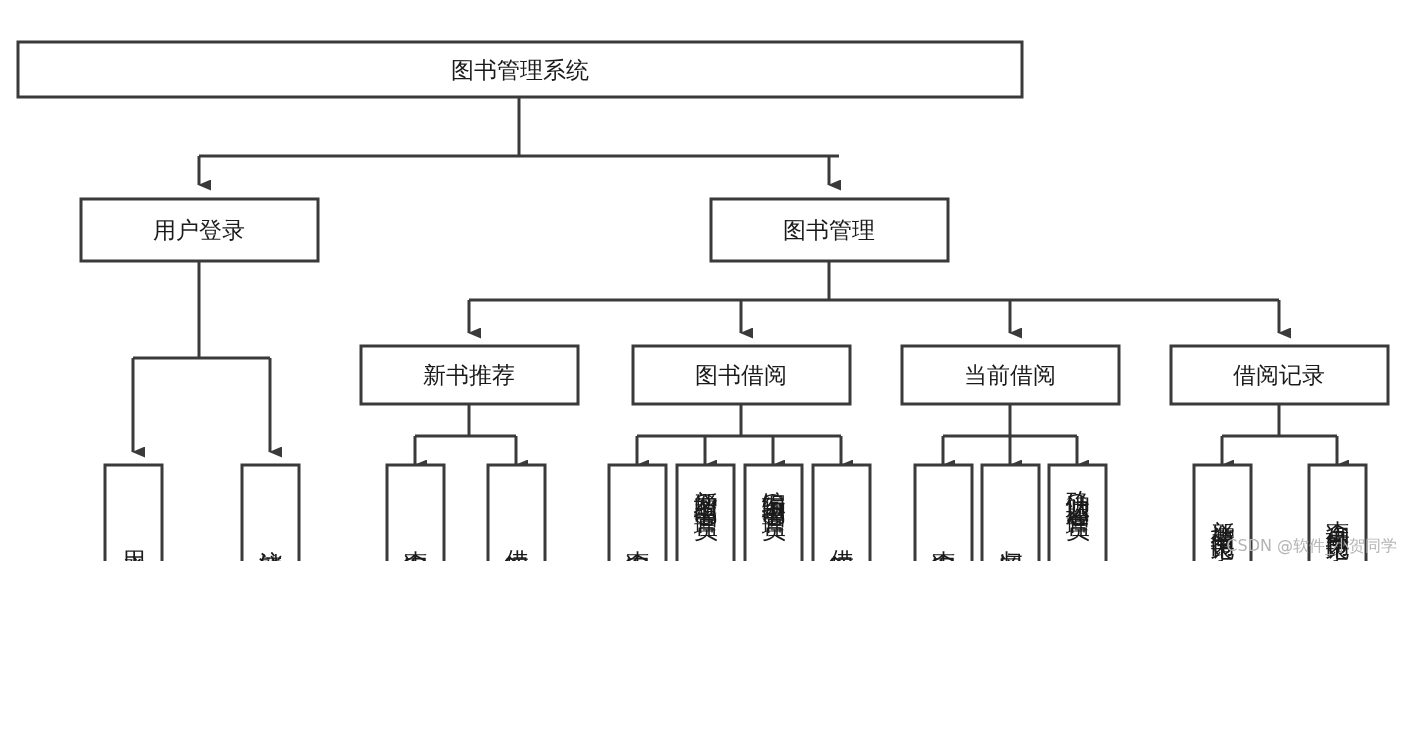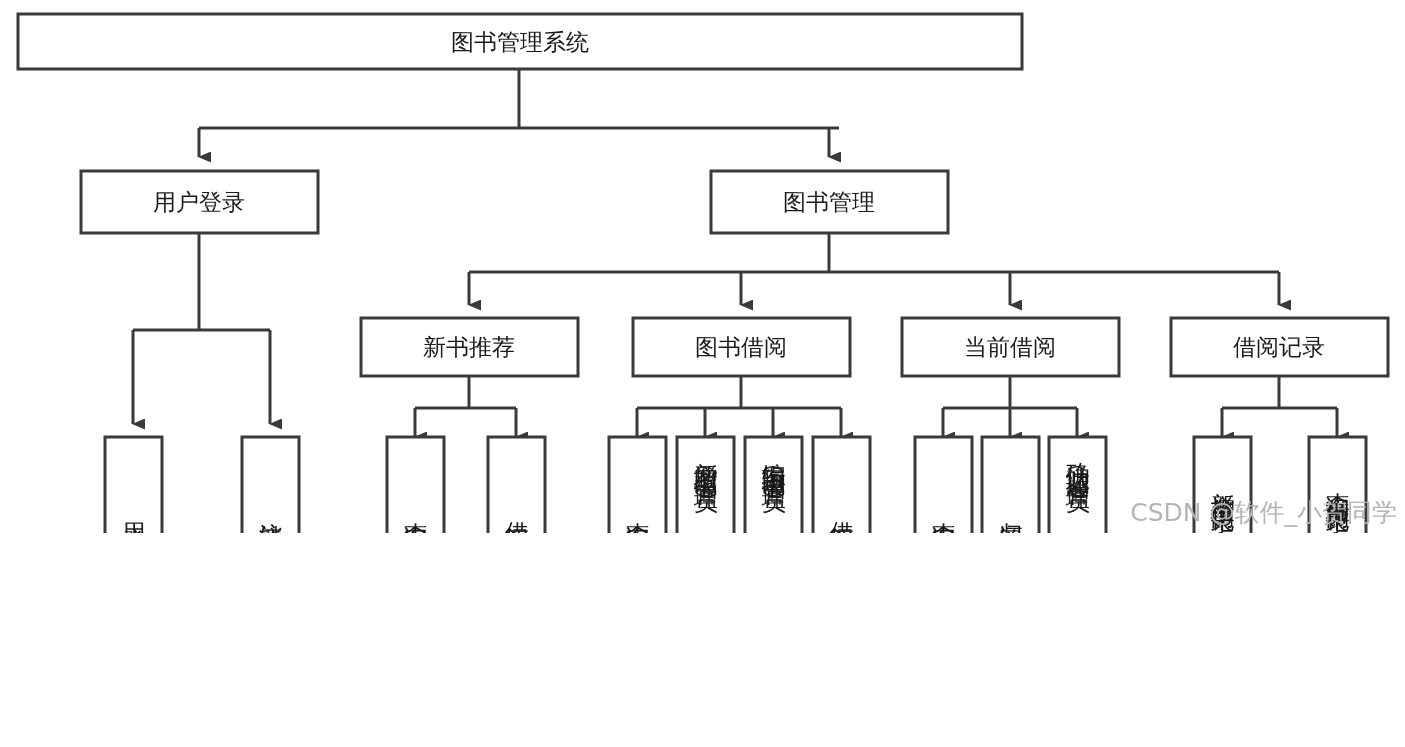--- a/index.html
+++ b/index.html
@@ -10,20 +10,21 @@
   }
   body {
     font-family: "DejaVu Sans", "Liberation Sans", sans-serif;
   }
   #diagram-root {
     position: relative;
     width: 1405px;
     height: 533px;
     background: #ffffff;
     overflow: hidden;
+    margin-top: 28px;
   }
   svg#tree-svg {
     position: absolute;
     top: 0;
     left: 0;
     width: 1405px;
     height: 747px;
     display: block;
   }
   .node-box {
@@ -64,21 +65,21 @@
     color: #1a1a1a;
     letter-spacing: 4px;
     white-space: nowrap;
     text-align: left;
   }
   .watermark {
     position: absolute;
     right: 8px;
     bottom: 4px;
     font-family: "DejaVu Sans", "Liberation Sans", sans-serif;
-    font-size: 25px;
+    font-size: 16px;
     color: #b4b4b4;
     white-space: nowrap;
     user-select: none;
   }
 </style>
 </head>
 <body>
 
 <div id="diagram-root">
 

